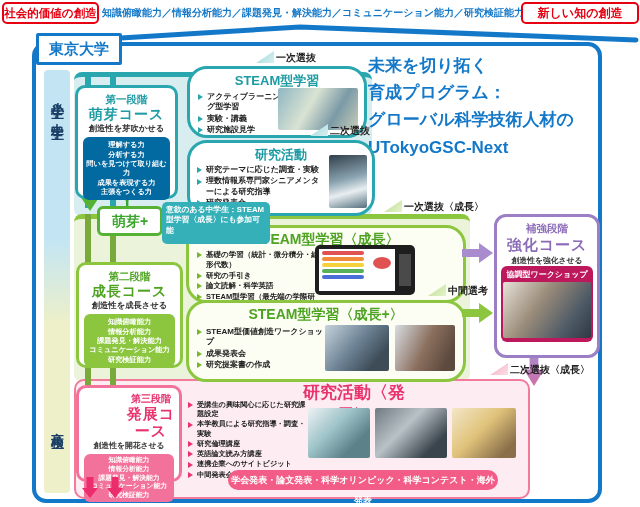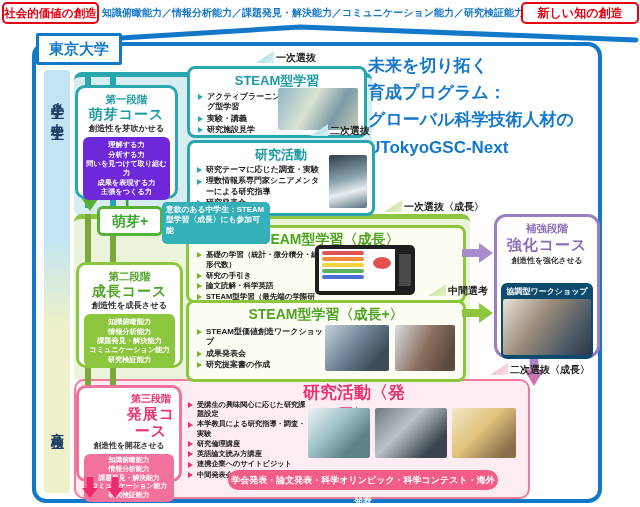--- a/index.html
+++ b/index.html
@@ -47,33 +47,33 @@
 
   
   .course{position:absolute;background:#fff;border-radius:10px;text-align:center;z-index:5;}
   .course .phase{font-weight:bold;font-size:10.5px;margin-top:5px;}
   .course .cname{font-weight:bold;font-size:14px;letter-spacing:1px;line-height:1.1;}
   .course .slogan{color:#333;font-size:8.3px;font-weight:bold;margin-top:1px;}
   .course .skillbox{margin:3px auto 0;border-radius:6px;color:#fff;font-weight:bold;
                     font-size:7.2px;line-height:1.3;padding:3px 1px;width:88%;}
   .stage1{left:75px;top:85px;width:97px;height:108px;border:3px solid #2aa7ae;}
   .stage1 .phase,.stage1 .cname{color:#1d9ba3;}
-  .stage1 .skillbox{background:#6d28d9;}
+  .stage1 .skillbox{background:#0369a1;}
   .stage2{left:76px;top:262px;width:101px;height:100px;border:3px solid #8cc63f;}
   .stage2 .phase,.stage2 .cname{color:#4ea322;}
   .stage2 .skillbox{background:#8cc63f;}
   .stage3{left:76px;top:385px;width:100px;height:91px;border:3px solid #f2729b;}
   .stage3 .phase,.stage3 .cname{color:#e8336e;padding-left:44px;}
   .stage3 .phase{margin-top:4px;font-size:10px;}
   .stage3 .cname{font-size:15px;}
   .stage3 .slogan{font-size:7.8px;}
   .stage3 .skillbox{background:#f2729b;font-size:6.8px;padding:2px 1px;}
 
   
-  .act{position:absolute;background:#fff;border-radius:8px;z-index:5;}
+  .act{position:absolute;background:#fff;border-radius:20px;z-index:5;}
   .teal-act{border:3px solid #2aa7ae;--mk:#2aa7ae;}
   .green-act{border:3px solid #8cc63f;background:#fcfdf3;--mk:#76b82a;}
   .act-title{text-align:center;font-weight:bold;font-size:13px;margin-top:3px;}
   .t-teal{color:#1d9ba3;} .t-green{color:#4ea322;}
   .bullets{position:absolute;font-size:8px;line-height:1.3;color:#222;font-weight:bold;z-index:6;}
   .bullet{position:relative;padding-left:9px;margin-bottom:1px;}
   .bullet::before{content:"";position:absolute;left:0;top:2.2px;width:0;height:0;
       border-left:5px solid var(--mk,#2aa7ae);border-top:3.2px solid transparent;border-bottom:3.2px solid transparent;}
   .pink-bullets{--mk:#e8336e;}
 
@@ -105,21 +105,21 @@
       text-align:center;line-height:24px;z-index:6;}
   .houga-note{position:absolute;left:162px;top:202px;width:100px;height:36px;background:#35b0b8;
       border-radius:5px;color:#fff;font-weight:bold;font-size:7.8px;line-height:1.32;padding:3px 4px;z-index:6;}
 
   
   .reinforce{position:absolute;left:494px;top:214px;width:100px;height:138px;background:#fff;
       border:3px solid #9b7ec4;border-radius:12px;text-align:center;z-index:5;}
   .reinforce .phase{color:#8b6bb8;font-weight:bold;font-size:10.5px;margin-top:5px;}
   .reinforce .cname{color:#8b6bb8;font-weight:bold;font-size:15px;letter-spacing:1px;}
   .reinforce .slogan{color:#333;font-size:7.8px;font-weight:bold;}
-  .reinforce .inner{margin:17px auto 0;width:88px;background:#0c4a6e;border-radius:6px;padding:3px 2px 4px;}
+  .reinforce .inner{margin:0 auto 0;width:88px;background:#be185d;border-radius:6px;padding:3px 2px 4px;}
   .reinforce .inner .wlabel{color:#fff;font-weight:bold;font-size:8px;}
 
   
   .rd-title{position:absolute;left:296px;top:381px;width:116px;text-align:center;
             color:#e8336e;font-weight:bold;font-size:17px;z-index:6;}
   .rd-bullets{left:188px;top:400px;width:118px;font-size:7.2px;line-height:1.28;}
   .banner{position:absolute;left:228px;top:470px;width:270px;height:20px;background:#f25c86;
           border-radius:10px;color:#fff;font-weight:bold;font-size:9px;text-align:center;line-height:20px;z-index:7;}
 
   

